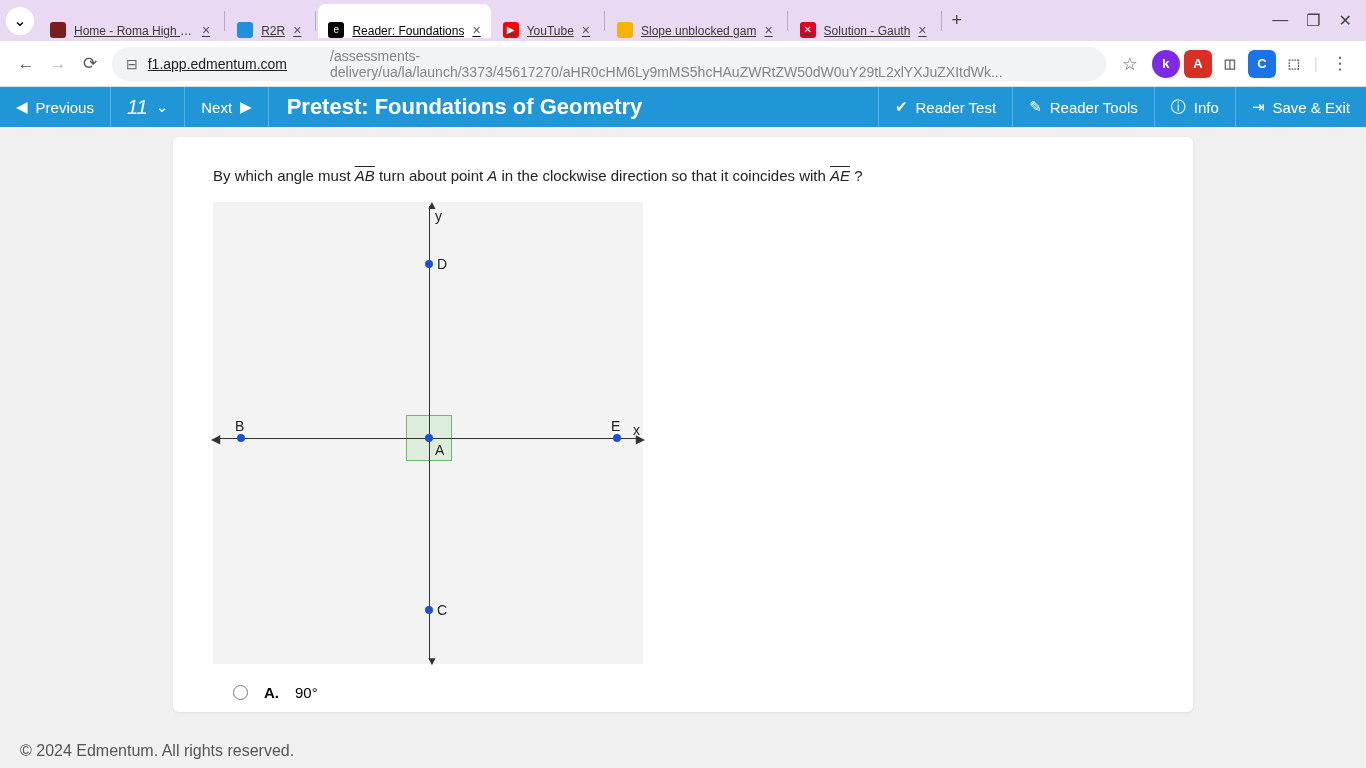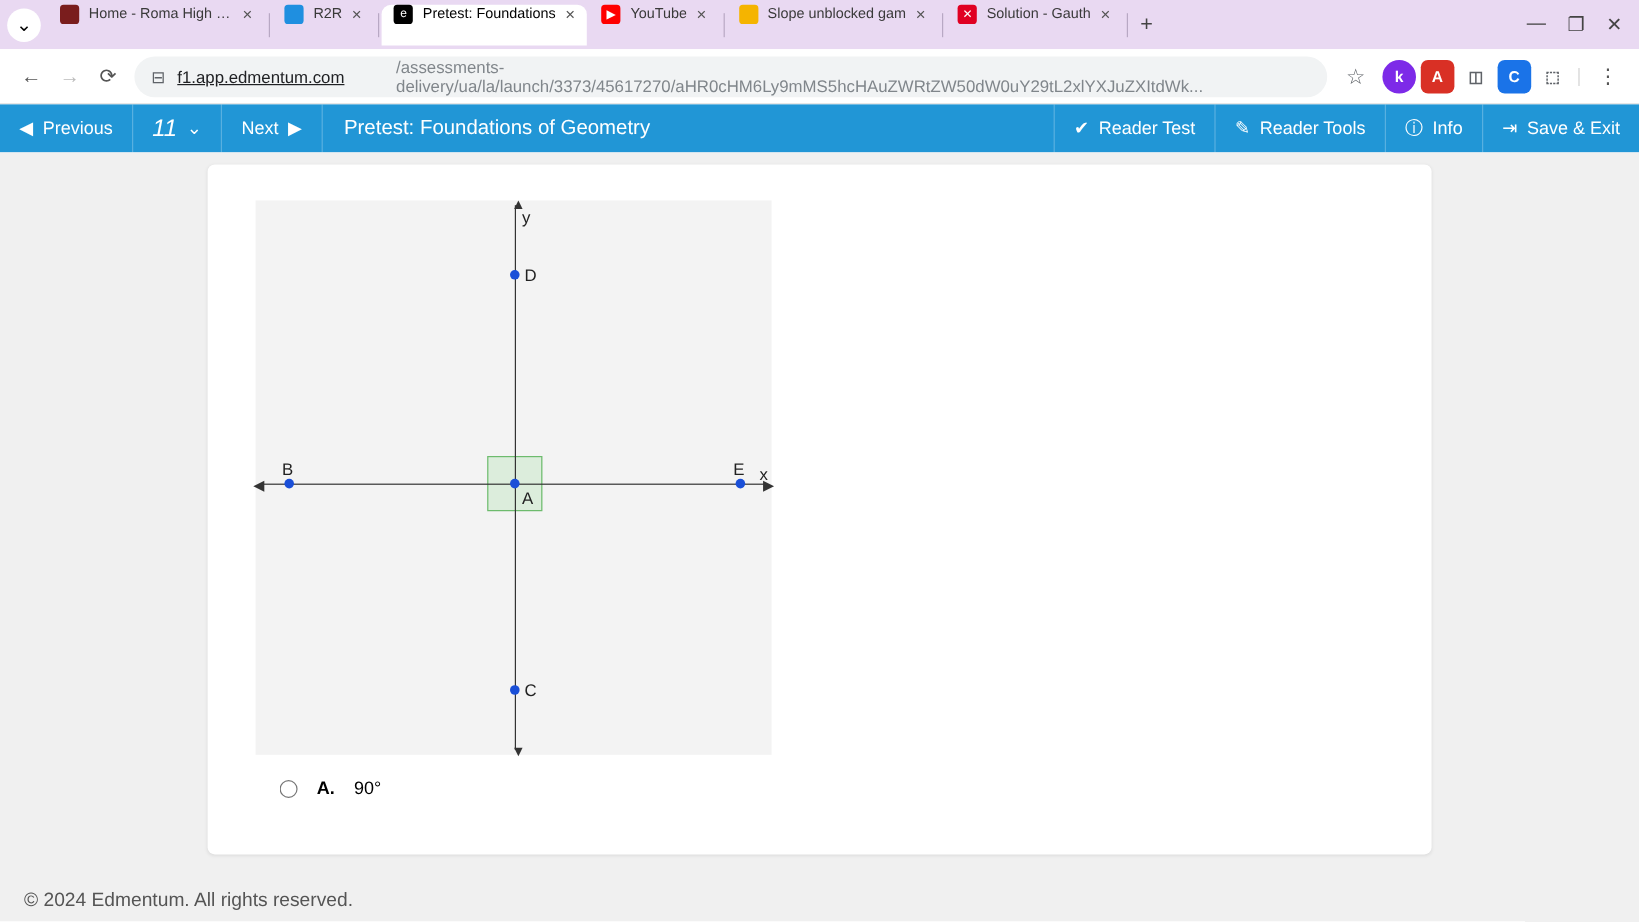--- a/index.html
+++ b/index.html
@@ -1,21 +1,21 @@
 <!DOCTYPE html>
 <html><head>
 <meta charset="utf-8">
 <style>
 * { margin: 0; padding: 0; box-sizing: border-box; font-family: "Segoe UI", Arial, sans-serif; }
 body { width: 1366px; height: 768px; overflow: hidden; background: #fff; }
 
 
 .browser-top { background: #e9d9f2; height: 41px; display: flex; align-items: center; padding: 0 6px; }
 .tab-dropdown { width: 28px; height: 28px; border-radius: 14px; background: #fff; display: flex; align-items: center; justify-content: center; margin-right: 6px; }
-.tab { display: flex; align-items: flex-start; height: 34px; padding: 0 10px; border-radius: 8px 8px 0 0; margin-right: 2px; min-width: 0; position: relative; }
+.tab { display: flex; align-items: flex-end; height: 34px; padding: 0 10px; border-radius: 8px 8px 0 0; margin-right: 2px; min-width: 0; position: relative; text-decoration: underline; }
 .tab.active { background: #fff; }
 .tab:not(.active) { color: #3a3a3a; }
 .tab-favicon { width: 16px; height: 16px; margin-right: 8px; border-radius: 3px; display: flex; align-items: center; justify-content: center; font-size: 10px; color: #fff; flex-shrink: 0; }
 .tab-title { font-size: 12px; white-space: nowrap; overflow: hidden; text-overflow: ellipsis; max-width: 120px; }
 .tab-close { margin-left: 8px; font-size: 14px; color: #555; }
 .tab-sep { width: 1px; height: 20px; background: #b8a8c4; margin: 0 2px; }
 .new-tab { font-size: 18px; color: #444; padding: 0 8px; }
 .window-controls { margin-left: auto; display: flex; gap: 18px; padding-right: 8px; color: #444; }
 
 .addr-bar { height: 46px; background: #fff; display: flex; align-items: center; padding: 0 10px; border-bottom: 1px solid #e0e0e0; }
@@ -24,21 +24,21 @@
 .url-host { color: #202124; text-decoration: underline; }
 .url-path { color: #80868b; padding-left: 43px; }
 .ext-icon { width: 28px; height: 28px; display: flex; align-items: center; justify-content: center; border-radius: 6px; margin-left: 4px; font-size: 13px; font-weight: bold; }
 .star-ic { color: #5f6368; font-size: 18px; padding: 0 10px; }
 
 
 .app-bar { height: 40px; background: #2196d6; display: flex; align-items: center; color: #fff; font-size: 15px; }
 .app-btn { height: 100%; display: flex; align-items: center; padding: 0 16px; border-right: 1px solid rgba(255,255,255,0.25); cursor: pointer; gap: 8px; }
 .app-btn:last-child { border-right: none; }
 .q-num { font-size: 20px; font-weight: 300; font-style: italic; }
-.app-title { padding: 0 18px; font-size: 17px; flex: 1; }
+.app-title { padding: 0 18px; font-size: 22px; flex: 1; font-weight: bold; }
 .right-btns { display: flex; height: 100%; }
 .right-btns .app-btn { border-left: 1px solid rgba(255,255,255,0.25); border-right: none; }
 
 
 .page-bg { background: #f0f0f0; height: calc(768px - 41px - 46px - 40px); position: relative; overflow: hidden; }
 .q-card { width: 1020px; margin: 0 auto; background: #fff; border-radius: 6px; margin-top: 10px; padding: 30px 40px 20px 40px; height: 575px; position: relative; box-shadow: 0 1px 3px rgba(0,0,0,0.08); }
 .q-text { font-size: 15px; color: #222; margin-bottom: 18px; }
 .overline { text-decoration: overline; font-style: italic; }
 .ital { font-style: italic; }
 
@@ -73,21 +73,21 @@
 
   <div class="tab">
     <div class="tab-favicon" style="background:#1f8fe0"></div>
     <span class="tab-title">R2R</span>
     <span class="tab-close">×</span>
   </div>
   <div class="tab-sep"></div>
 
   <div class="tab active">
     <div class="tab-favicon" style="background:#000;color:#fff">e</div>
-    <span class="tab-title">Pretest: Foundations</span>
+    <span class="tab-title">Reader: Foundations</span>
     <span class="tab-close">×</span>
   </div>
 
   <div class="tab">
     <div class="tab-favicon" style="background:#ff0000">▶</div>
     <span class="tab-title">YouTube</span>
     <span class="tab-close">×</span>
   </div>
   <div class="tab-sep"></div>
 
@@ -162,20 +162,23 @@
     </div>
     <div class="app-btn">
       <span>⇥</span>
       <span>Save &amp; Exit</span>
     </div>
   </div>
 </div>
 
 <div class="page-bg">
   <div class="q-card">
+    <div class="q-text">
+      <span>By which angle must </span><span class="overline">AB</span><span> turn about point </span><span class="ital">A</span><span> in the clockwise direction so that it coincides with </span><span class="overline">AE</span><span> ?</span>
+    </div>
 
     <div class="diagram">
       <div class="right-angle"></div>
       <div class="axis-v"></div>
       <div class="axis-h"></div>
       <span class="arrow" style="left:213px;top:-4px">▲</span>
       <span class="arrow" style="left:213px;bottom:-4px">▼</span>
       <span class="arrow" style="left:-2px;top:230px">◀</span>
       <span class="arrow" style="right:-2px;top:230px">▶</span>
 

